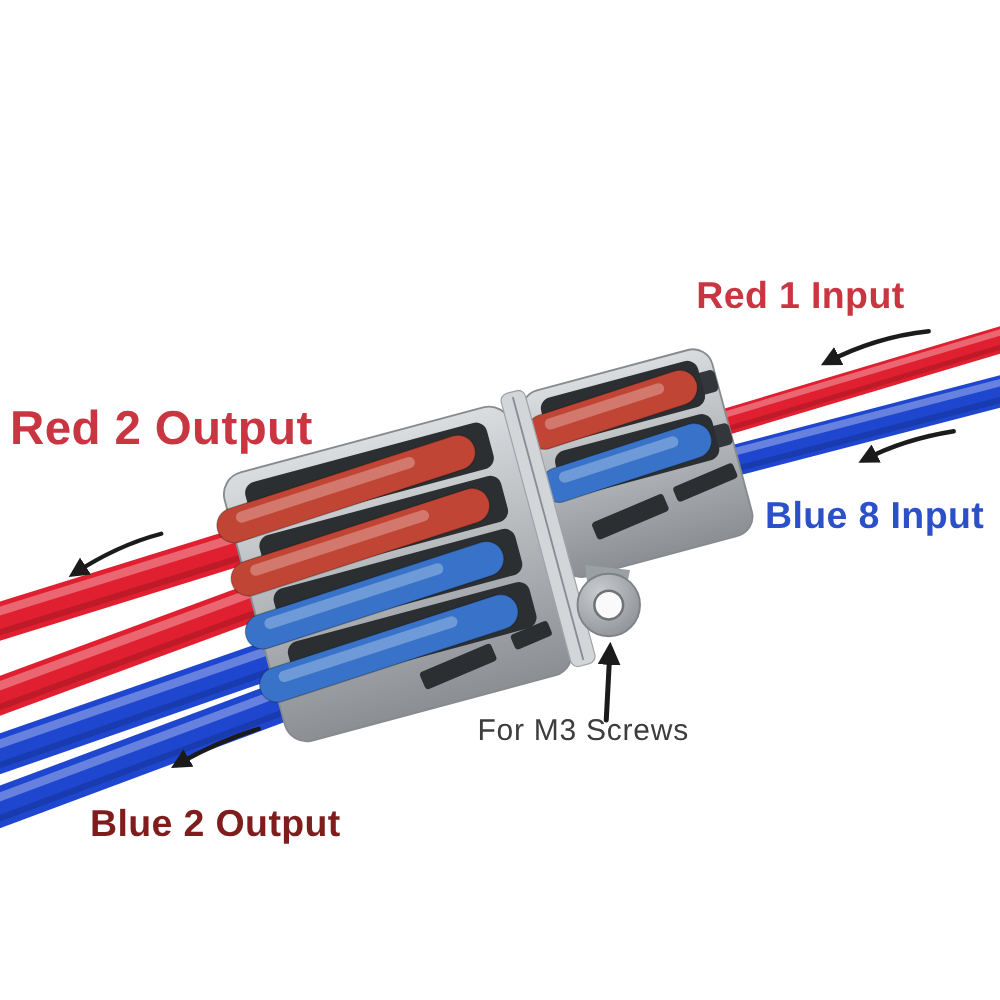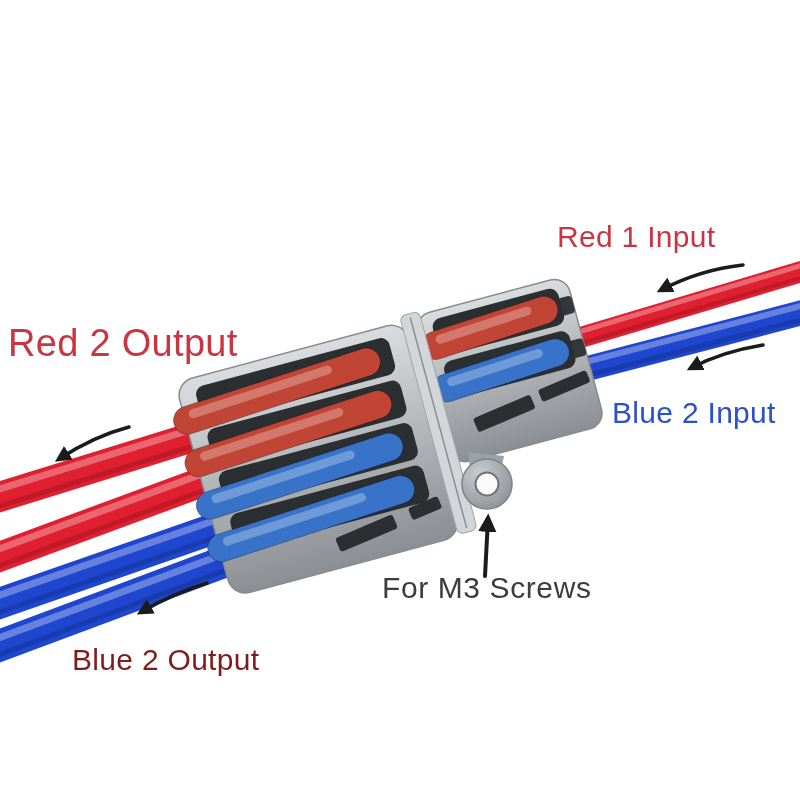--- a/index.html
+++ b/index.html
@@ -1,26 +1,26 @@
 <!DOCTYPE html>
 <html><head>
 <meta charset="utf-8">
 <style>
   html,body{margin:0;padding:0;background:#ffffff;}
   .canvas{
     position:relative;width:800px;height:800px;background:#ffffff;
     overflow:hidden;font-family:"Liberation Sans", sans-serif;
   }
   .scene-svg{position:absolute;left:0;top:0;}
-  .label{position:absolute;white-space:nowrap;font-weight:400;letter-spacing:.3px;}
+  .label{position:absolute;white-space:nowrap;font-weight:700;letter-spacing:.3px;}
   .label-red1 {left:557px;top:220px;font-size:30px;color:#c93642;}
   .label-red2 {left:8px;  top:322px;font-size:38px;color:#c93642;}
   .label-blue1{left:612px;top:396px;font-size:30px;color:#2b50c8;}
   .label-blue2{left:72px; top:643px;font-size:30px;color:#7f1d1d;}
-  .label-m3   {left:382px;top:571px;font-size:30px;color:#3d3d3d;font-weight:400;letter-spacing:.6px;}
+  .label-m3   {left:382px;top:571px;font-size:24px;color:#3d3d3d;font-weight:400;letter-spacing:.6px;}
 </style>
 </head>
 <body>
 
 <div class="canvas">
 
   <svg class="scene-svg" width="800" height="800" viewBox="0 0 800 800">
     <defs>
       <linearGradient id="bodyGrad" x1="0" y1="0" x2="0" y2="1">
         <stop offset="0%" stop-color="#dadde0"></stop>
@@ -154,17 +154,17 @@
       <path d="M 743 265 C 715 268 688 276 661 290" stroke="#1b1b1b" stroke-width="3.5" marker-end="url(#ah)"></path>
       <path d="M 763 345 C 738 349 712 357 691 368" stroke="#1b1b1b" stroke-width="3.5" marker-end="url(#ah)"></path>
       <path d="M 129 427 C 106 433 82 444 59 459" stroke="#1b1b1b" stroke-width="3.5" marker-end="url(#ah)"></path>
       <path d="M 207 583 C 184 590 162 600 141 612" stroke="#1b1b1b" stroke-width="3.5" marker-end="url(#ah)"></path>
       <path d="M 485 576 C 486 556 487 537 488 519" stroke="#1b1b1b" stroke-width="4" marker-end="url(#ah)"></path>
     </g>
   </svg>
 
   <div class="label label-red1">Red 1 Input</div>
   <div class="label label-red2">Red 2 Output</div>
-  <div class="label label-blue1">Blue 2 Input</div>
+  <div class="label label-blue1">Blue 8 Input</div>
   <div class="label label-blue2">Blue 2 Output</div>
   <div class="label label-m3">For M3 Screws</div>
 
 </div>
 
 </body></html>

